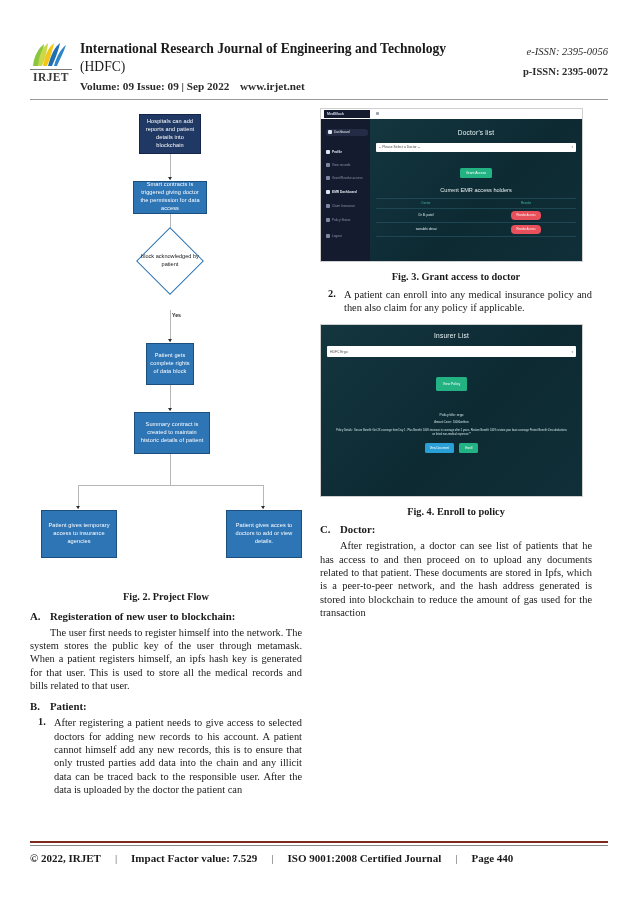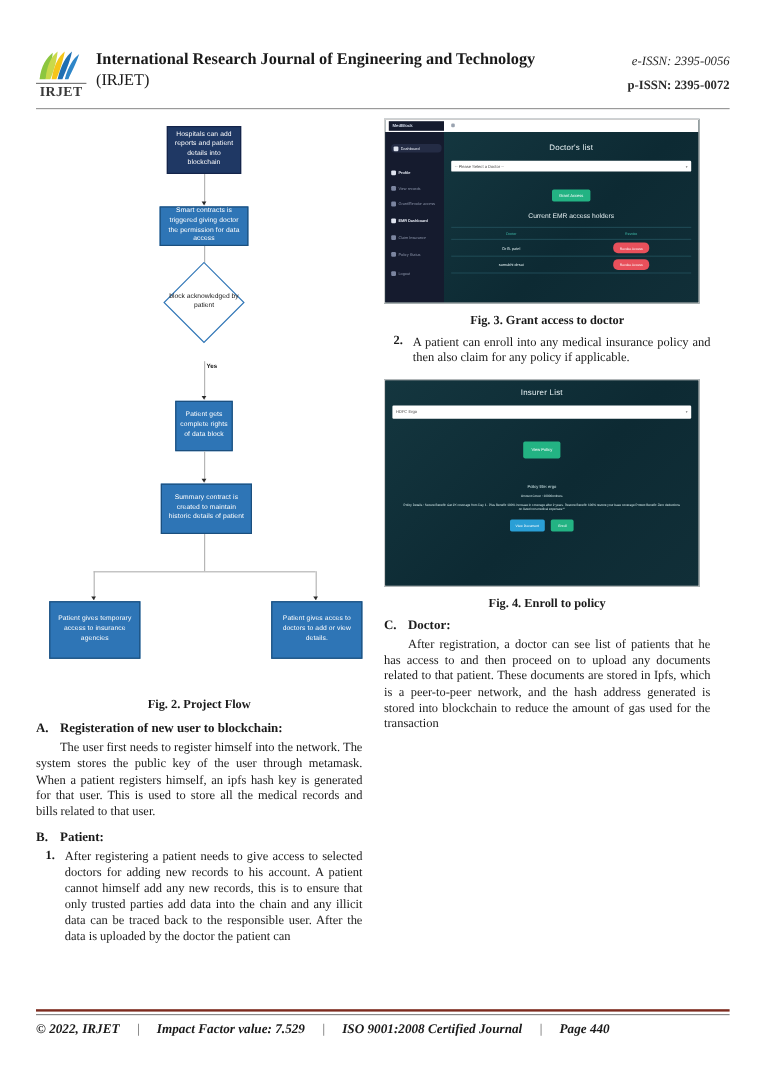--- a/index.html
+++ b/index.html
@@ -137,21 +137,21 @@
     background:#e8505b; color:#fff; font-size:2.8px;
     padding:2.5px 5px; border-radius:4px; display:inline-block;
   }
   .s-policy-title { text-align:center; color:#cde4e6; font-size:3.4px; margin-top:22px;}
   .s-policy-line { text-align:center; color:#cde4e6; font-size:2.6px; margin-top:4px; line-height:1.5; padding:0 8px;}
   .s-policy-btns { text-align:center; margin-top:6px; display:flex; gap:5px; justify-content:center;}
   .s-btn-blue { background:#2a9fd6; color:#fff; font-size:2.8px; padding:3px 5px; border-radius:1.5px; }
   .s-btn-green2 { background:#23b383; color:#fff; font-size:2.8px; padding:3px 6px; border-radius:1.5px; }
 
   
-  .footer { position:absolute; left:30px; right:30px; bottom:38px;font-style:italic; }
+  .footer { position:absolute; left:30px; right:30px; bottom:38px; }
   .foot-rule { border-top:2.2px solid #7d2b1f; }
   .foot-rule2 { border-top:1px solid #8a8a8a; margin-top:2px; }
   .foot-text {
     display:flex; font-size:11px; font-weight:bold; margin-top:6px;
     color:#1a1a1a; align-items:baseline;
   }
   .foot-text .sep { padding:0 14px; color:#555; font-weight:normal; }
 </style>
 </head>
 <body>
@@ -165,21 +165,25 @@
         <path d="M8 24 C9 12, 13 5, 18 1 C17 11, 14 19, 12 24 Z" fill="#c9d94a"></path>
         <path d="M13 24 C15 12, 19 5, 24 1 C22 11, 19 19, 17 24 Z" fill="#f5c518"></path>
         <path d="M18 24 C21 12, 25 5, 30 1 C28 11, 24 19, 22 24 Z" fill="#1f6fb2"></path>
         <path d="M24 24 C27 13, 31 7, 36 3 C33 12, 29 19, 27 24 Z" fill="#2e86c8"></path>
       </svg>
       <div class="logo-text">IRJET</div>
     </div>
     <div class="head-mid">
       <div class="head-line1">
         <span>International Research Journal of Engineering and Technology</span>
-        <span class="irjet">(IRJET)</span>
+        <span class="irjet">(HDFC)</span>
+      </div>
+      <div class="head-line2">
+        <span class="head-vol">Volume: 09 Issue: 09 | Sep 2022</span>
+        <span class="head-url">www.irjet.net</span>
       </div>
     </div>
     <div class="head-right">
       <div class="issn e">e-ISSN: 2395-0056</div>
       <div class="issn">p-ISSN: 2395-0072</div>
     </div>
   </div>
   <div class="rule-top"></div>
 
   <div class="cols">

